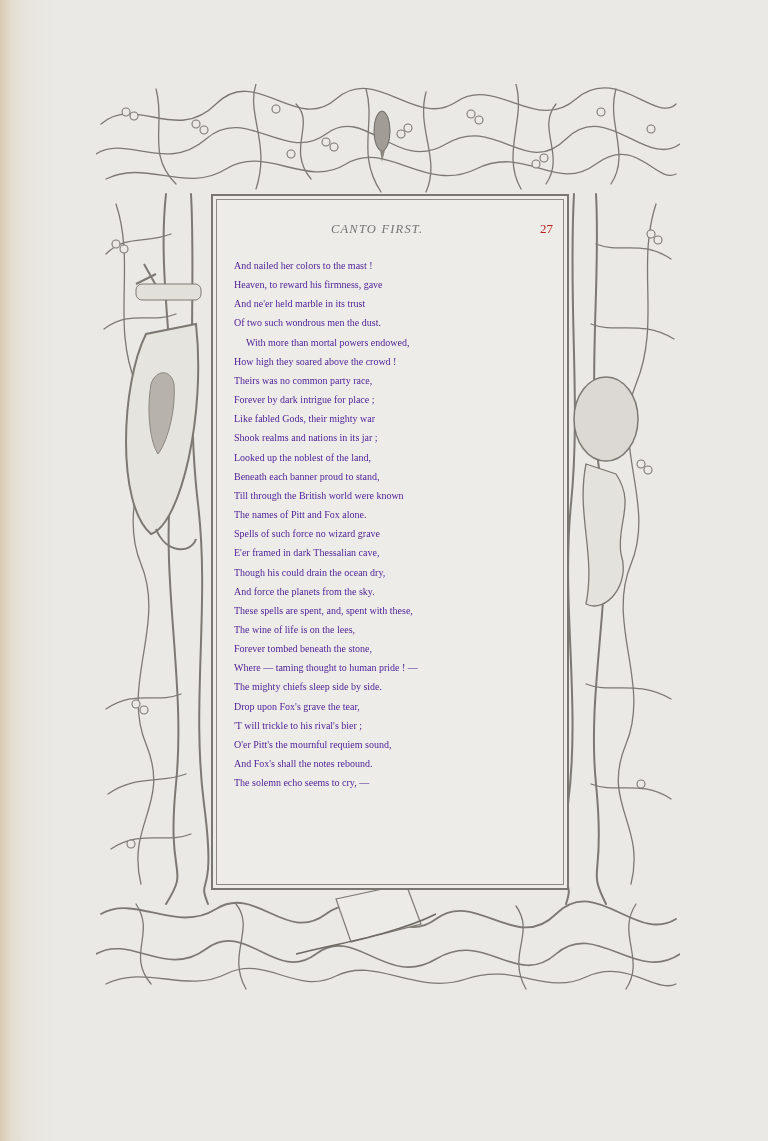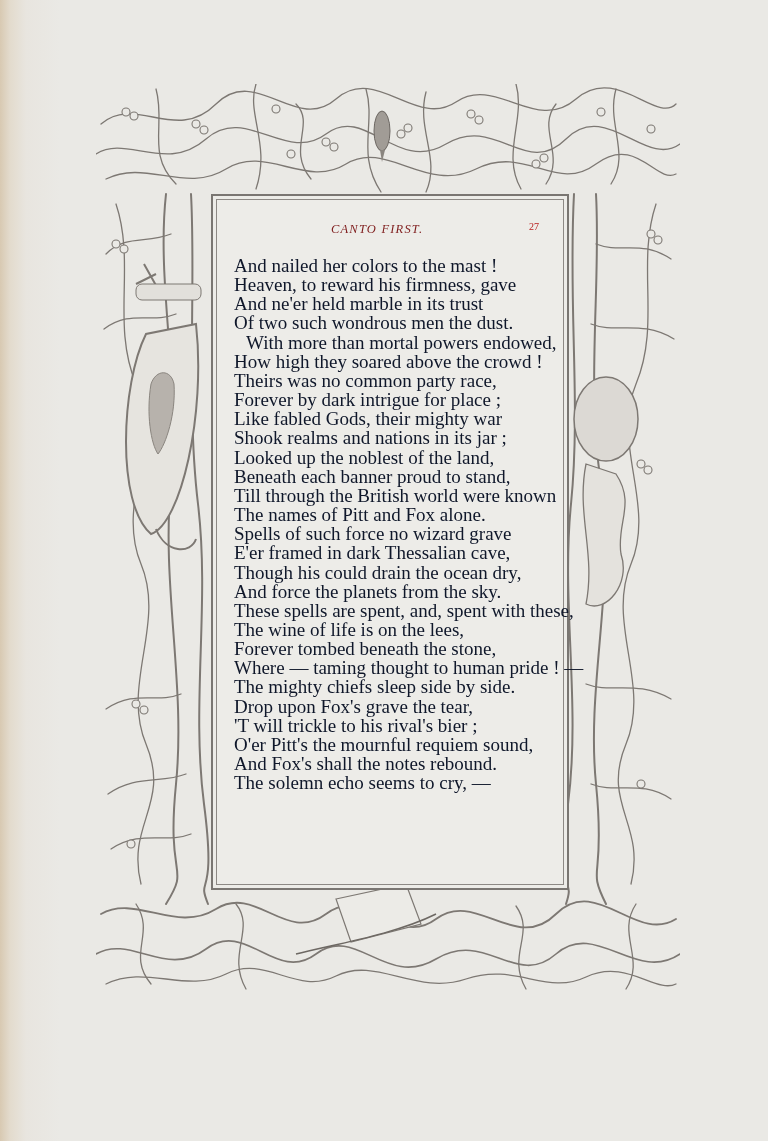--- a/index.html
+++ b/index.html
@@ -26,29 +26,29 @@
   .frame-inner {
     position: absolute; left: 3px; top: 3px; right: 3px; bottom: 3px;
     border: 1px solid #8d8985;
   }
   .running-head {
     position: absolute; left: 0; right: 0; top: 26px; height: 18px;
   }
   .canto-title {
     position: absolute; left: 118px; top: 0;
     font-style: italic; font-size: 12.5px; letter-spacing: 1.2px;
-    color: #7f1d1d;
+    color: #737373;
   }
   .page-number {
-    position: absolute; right: 28px; top: -1px;
-    font-size: 10px; color: #b91c1c;
+    position: absolute; right: 14px; top: -1px;
+    font-size: 13px; color: #b91c1c;
   }
   .verse {
     position: absolute; left: 21px; top: 60px; right: 5px;
-    font-size: 19px; line-height: 19.15px; color: #0f172a;
+    font-size: 10px; line-height: 19.15px; color: #4c1d95;
   }
   .stanza { margin: 0; }
   .stanza + .stanza { }
   .line { white-space: nowrap; display: block; }
   .line.indent { padding-left: 12px; }
 </style>
 </head>
 <body>
 
 <div class="page">

